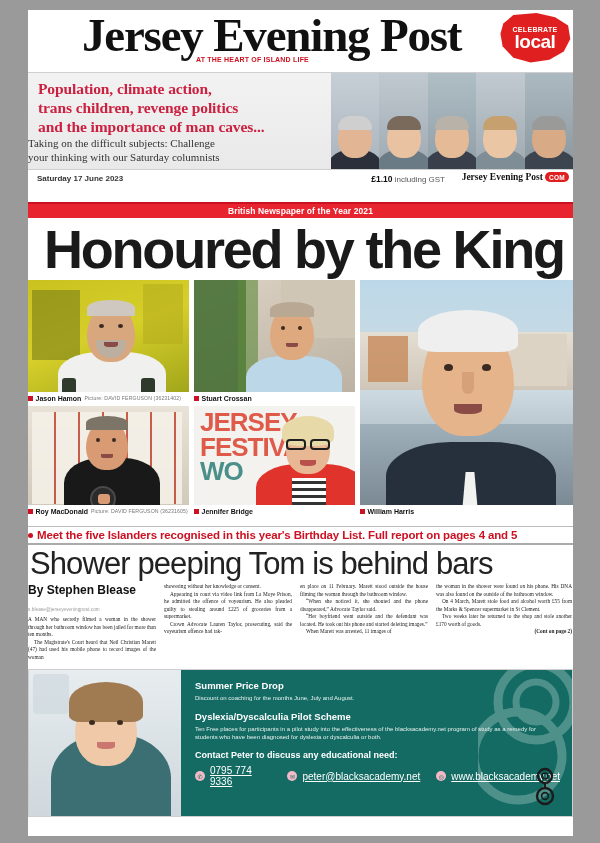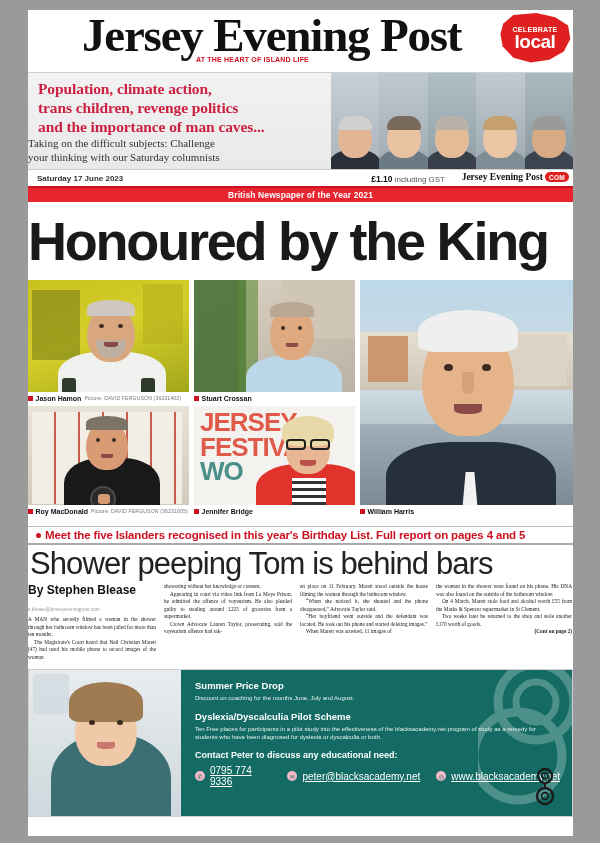--- a/index.html
+++ b/index.html
@@ -87,21 +87,21 @@
     border-radius: 18px 18px 3px 3px;
   }
   .col-face .body {
     position: absolute; left: 50%; transform: translateX(-50%);
     bottom: -6px; width: 58px; height: 26px;
     border-radius: 22px 22px 0 0;
   }
 
   
   .datebar {
-    position: relative; height: 19px;
+    position: relative; height: 35px;
     border-top: 1px solid #cfcfcf; border-bottom: 2px solid #cc1122;
     background: #ffffff;
   }
   .date-text {
     position: absolute; left: 9px; top: 4px;
     font-size: 8px; font-weight: bold; color: #333;
   }
   .price-wrap {
     position: absolute; right: 128px; top: 4px;
     font-size: 8px; color: #555;
@@ -125,22 +125,22 @@
   .awardbar {
     height: 14px; background: #e8242f;
     display: flex; align-items: center; justify-content: center;
   }
   .awardbar span {
     color: #fff; font-size: 8.5px; font-weight: bold; letter-spacing: 0.1px;
   }
 
   
   .mainhead {
-    height: 78px; display: flex; align-items: center;
-    padding: 0 0;
+    height: 62px; display: flex; align-items: center;
+    padding: 0 16px;
     justify-content: center;
   }
   .mainhead h1 {
     font-size: 53px; font-weight: bold; letter-spacing: -2.2px;
     color: #1a1a1a; line-height: 1; width: 100%;
     transform: scaleX(1.02); transform-origin: left center;
   }
 
   
   .grid { position: relative; height: 246px; }
@@ -158,21 +158,21 @@
   
   .f-head { position: absolute; border-radius: 46% 46% 44% 44% / 56% 56% 44% 44%; }
   .f-hair { position: absolute; border-radius: 50% 50% 6% 6%; }
   .f-body { position: absolute; border-radius: 38% 38% 0 0; }
   .f-eye { position: absolute; border-radius: 50%; background: #3a2a22; }
   .f-mouth { position: absolute; border-radius: 0 0 40% 40%; background: #8a4a46; }
 
   
   .teaser {
     height: 19px; border-top: 1px solid #bbb; border-bottom: 2px solid #aaa;
-    display: flex; align-items: center; padding-left: 8px;
+    display: flex; align-items: center; padding-left: 0;
   }
   .teaser .bullet { width: 5px; height: 5px; border-radius: 50%; background: #cc1122; margin-right: 4px; }
   .teaser span.t {
     font-size: 11.5px; font-weight: bold; color: #cc1122; letter-spacing: -0.15px;
   }
 
   
   .sechead { height: 36px; display: flex; align-items: center; padding: 0 2px; }
   .sechead h2 {
     font-size: 31px; font-weight: normal; color: #222;

